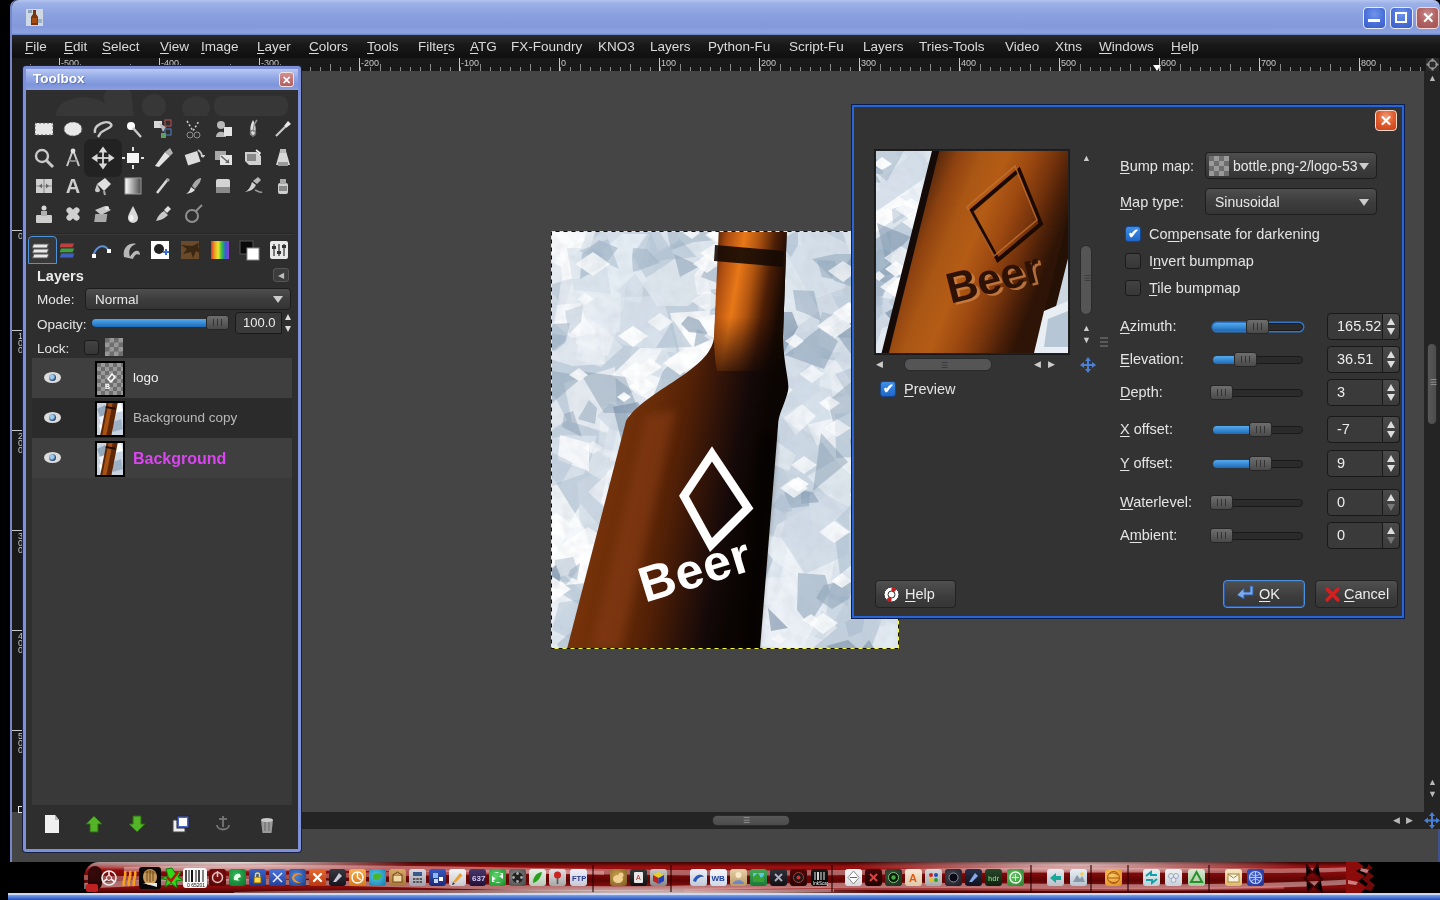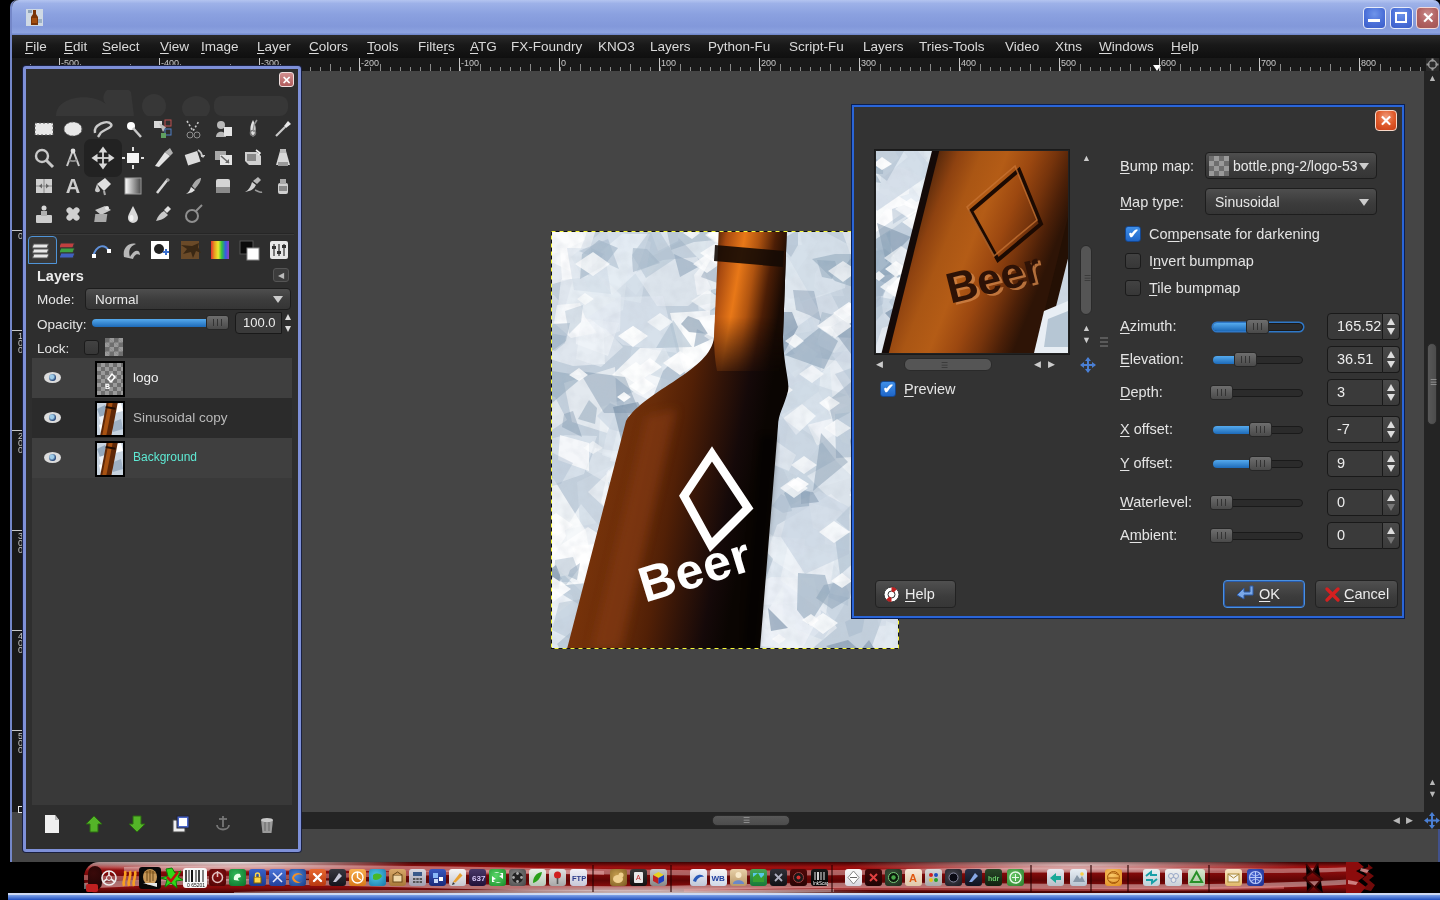--- a/index.html
+++ b/index.html
@@ -572,20 +572,23 @@
 <polygon points="164,14 233,20 232,36 163,30" fill="#140a04" opacity="0.9"></polygon>
 <polygon points="95,185 125,178 70,418 40,418" fill="#8a3c12" opacity="0.55" filter="url(#blur5)"></polygon>
 <polygon points="210,205 225,205 206,418 192,418" fill="#000" opacity="0.5" filter="url(#blur3)"></polygon>
 <polygon points="161,223 197,277 160,314 133,265" fill="none" stroke="#ffffff" stroke-width="8.5"></polygon>
 <text x="149" y="355" transform="rotate(-17 149 355)" font-family="Liberation Sans" font-size="50" font-weight="bold" fill="#ffffff" text-anchor="middle" letter-spacing="1">Beer</text>
 </g>
 <rect x="0.5" y="0.5" width="347" height="417" fill="none" stroke="#111" stroke-width="1"></rect>
 <rect x="0.5" y="0.5" width="347" height="417" fill="none" stroke="#f8f83a" stroke-width="1" stroke-dasharray="4 4"></rect>
 </svg>
 <div id="toolbox" class="abs">
+<div id="tbtitle" class="abs">
+      <span class="t abs">Toolbox</span>
+    </div>
 <div id="tbclose" class="abs">✕</div>
 <svg class="abs" style="left:10px;top:21px" width="252" height="26" viewBox="0 0 252 26">
 <g fill="#373737">
         <path d="M20 26 C20 6 55 2 70 14 C60 4 80 -14 95 2 L98 26 Z"></path>
 <circle cx="118" cy="16" r="12"></circle>
         <ellipse cx="160" cy="18" rx="14" ry="12"></ellipse>
 <rect x="178" y="6" width="74" height="20" rx="8"></rect>
       </g>
     </svg>
 <div class="toolcell" style="left:6px;top:48px"><svg width="24" height="24" viewBox="0 0 24 24">
@@ -874,37 +877,37 @@
         <polygon points="14,20 24,16 26,26 16,29" fill="#9eb0c4"></polygon>
 <polygon points="2,22 10,18 13,27 4,30" fill="#fff"></polygon>
         <polygon points="16,2 24,0 26,8 18,10" fill="#fff"></polygon>
 <polygon points="2,14 9,12 11,20 4,22" fill="#eef2f8"></polygon>
 <g transform="translate(15,-2) rotate(11)">
           <rect x="-5" y="-2" width="11" height="40" fill="#5e2808"></rect>
           <rect x="-3" y="-2" width="4" height="40" fill="#a85212"></rect>
           <rect x="-5" y="6" width="10" height="2" fill="#200c02"></rect>
         </g>
       </svg></div>
-<span class="abs" style="left:107px;top:341px;font-size:13.5px;color:#b9b9b9;font-weight:normal">Sinusoidal copy</span>
+<span class="abs" style="left:107px;top:341px;font-size:13.5px;color:#b9b9b9;font-weight:normal">Background copy</span>
 <div class="lrow abs" style="left:6px;top:369px;width:260px;background:#3f3f3f"></div>
 <div class="eye abs" style="left:18px;top:383px"></div>
 <div class="lthumb abs" style="left:69px;top:372px"><svg width="26" height="32" viewBox="0 0 26 32">
         <rect width="26" height="32" fill="#c8d4e0"></rect>
 <polygon points="0,6 8,2 12,10 3,14" fill="#94a8bc"></polygon>
         <polygon points="14,20 24,16 26,26 16,29" fill="#9eb0c4"></polygon>
 <polygon points="2,22 10,18 13,27 4,30" fill="#fff"></polygon>
         <polygon points="16,2 24,0 26,8 18,10" fill="#fff"></polygon>
 <polygon points="2,14 9,12 11,20 4,22" fill="#eef2f8"></polygon>
 <g transform="translate(15,-2) rotate(11)">
           <rect x="-5" y="-2" width="11" height="40" fill="#5e2808"></rect>
           <rect x="-3" y="-2" width="4" height="40" fill="#a85212"></rect>
           <rect x="-5" y="6" width="10" height="2" fill="#200c02"></rect>
         </g>
       </svg></div>
-<span class="abs" style="left:107px;top:381px;font-size:12px;color:#5eead4;font-weight:normal">Background</span>
+<span class="abs" style="left:107px;top:381px;font-size:16px;color:#d946ef;font-weight:bold">Background</span>
 <div class="abs" style="left:6px;top:409px;width:260px;height:327px;background:#393939"></div>
 <div class="abs" style="left:16px;top:744px"><svg width="20" height="22" viewBox="0 0 20 22">
         <path d="M3 2 h10 l4 5 v13 h-14z" fill="#f0f0f0"></path>
         <path d="M13 2 l4 5 h-4z" fill="#b8b8b8"></path>
       </svg></div>
 <div class="abs" style="left:58px;top:744px"><svg width="20" height="22" viewBox="0 0 20 22">
         <path d="M10 3 L18 11 H14 V19 H6 V11 H2 Z" fill="#54b428" stroke="#2a6a10"></path>
       </svg></div>
 <div class="abs" style="left:101px;top:744px"><svg width="20" height="22" viewBox="0 0 20 22">
         <path d="M10 19 L18 11 H14 V3 H6 V11 H2 Z" fill="#54b428" stroke="#2a6a10"></path>

